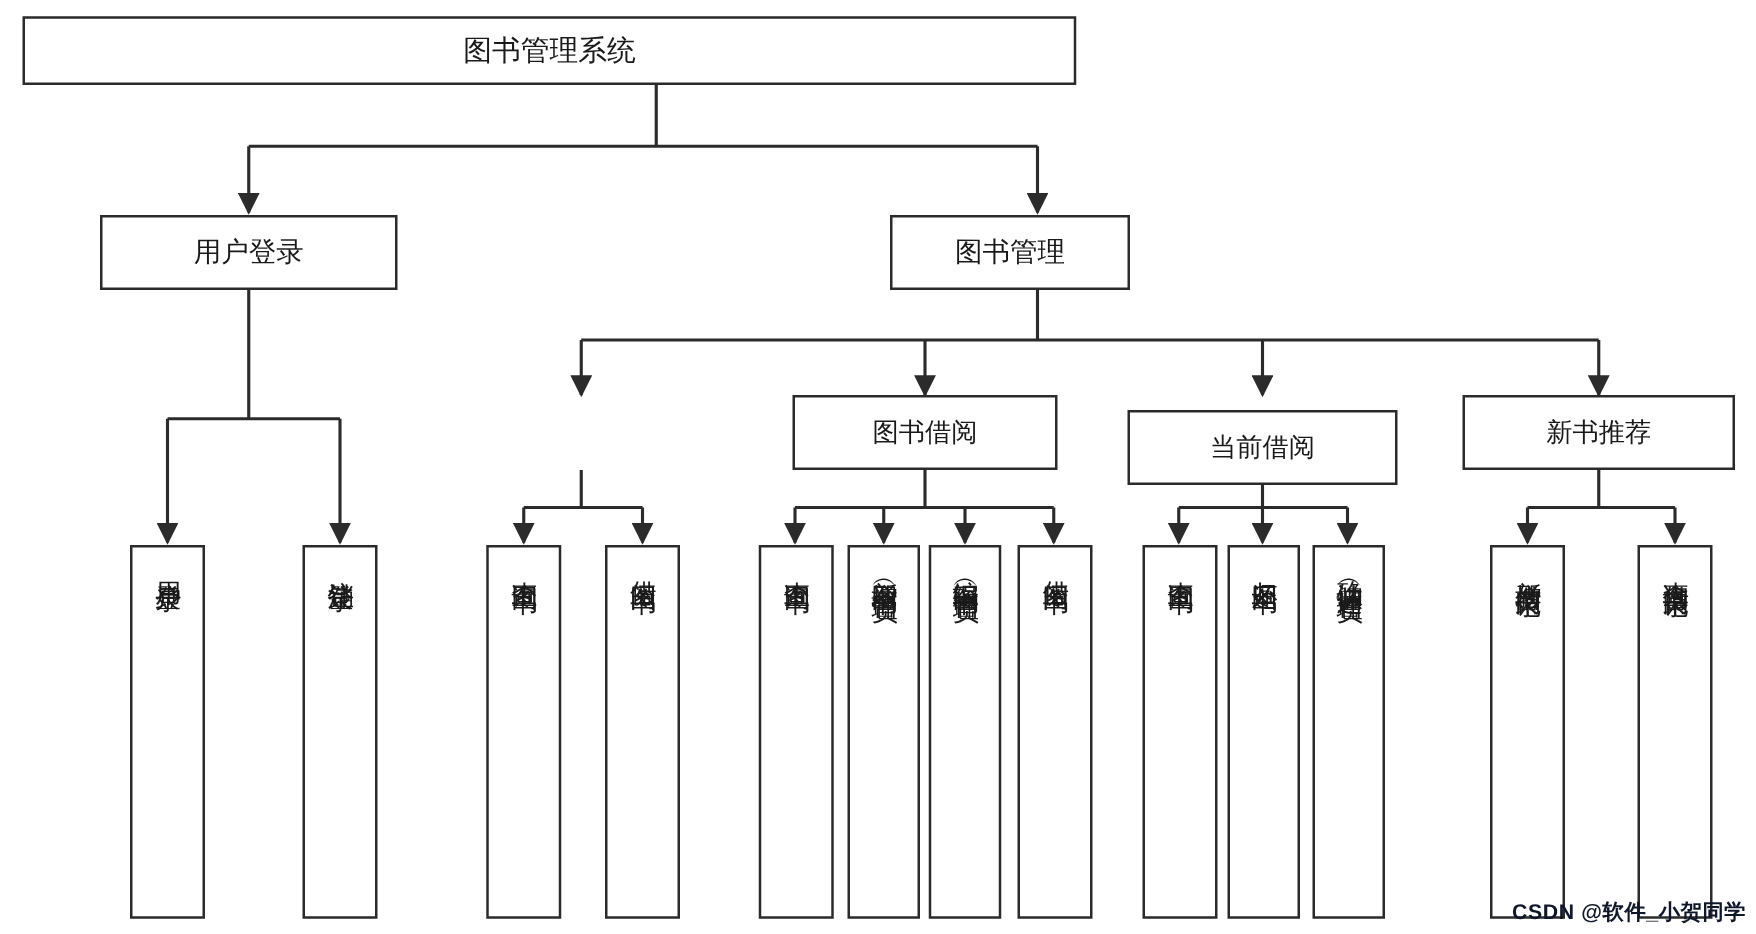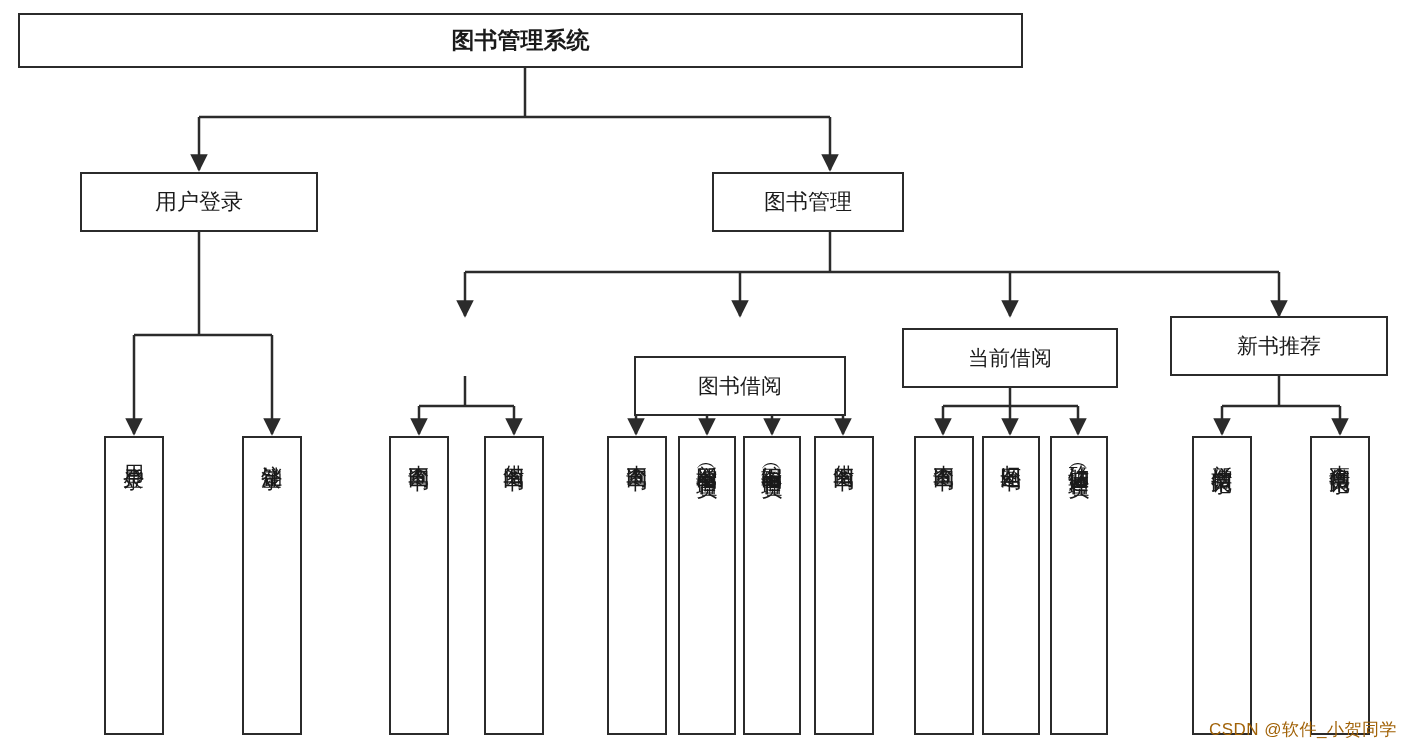--- a/index.html
+++ b/index.html
@@ -56,23 +56,24 @@
     top: 0;
     width: 1405px;
     height: 747px;
     pointer-events: none;
   }
   .watermark {
     position: absolute;
     right: 8px;
     bottom: 6px;
     font-size: 17px;
-    color: #a16207;
+    color: #0f172a;
     letter-spacing: 0.5px;
     white-space: nowrap;
+    font-weight: bold;
   }
 </style>
 </head>
 <body>
 
 <div id="canvas">
 
   <svg class="edge-layer" viewBox="0 0 1405 747" width="1405" height="747" xmlns="http://www.w3.org/2000/svg">
     <defs>
       <marker id="arrow" viewBox="0 0 10 10" refX="9" refY="5" markerWidth="7" markerHeight="7" orient="auto-start-reverse">
@@ -116,26 +117,26 @@
       <path d="M 1010 406 L 1010 434" marker-end="url(#arrow)"></path>
       <path d="M 1078 406 L 1078 434" marker-end="url(#arrow)"></path>
 
       <path d="M 1279 376 L 1279 406"></path>
       <path d="M 1222 406 L 1340 406"></path>
       <path d="M 1222 406 L 1222 434" marker-end="url(#arrow)"></path>
       <path d="M 1340 406 L 1340 434" marker-end="url(#arrow)"></path>
     </g>
   </svg>
 
-  <div class="node root" style="left:18px; top:13px; width:1005px; height:55px;font-weight:bold;">图书管理系统</div>
+  <div class="node root" style="left:18px; top:13px; width:843px; height:55px;">图书管理系统</div>
 
   <div class="node tier2" style="left:80px; top:172px; width:238px; height:60px;">用户登录</div>
   <div class="node tier2" style="left:712px; top:172px; width:192px; height:60px;">图书管理</div>
 
-  <div class="node tier3" style="left:634px; top:316px; width:212px; height:60px;margin-top:40px;">图书借阅</div>
+  <div class="node tier3" style="left:634px; top:316px; width:212px; height:60px;">图书借阅</div>
   <div class="node tier3" style="left:902px; top:328px; width:216px; height:60px;">当前借阅</div>
   <div class="node tier3" style="left:1170px; top:316px; width:218px; height:60px;">新书推荐</div>
 
   <div class="node leaf" style="left:104px; top:436px; width:60px; height:299px;">
     <span class="vtext">用户登录</span>
   </div>
   <div class="node leaf" style="left:242px; top:436px; width:60px; height:299px;">
     <span class="vtext">注销登录</span>
   </div>
 

